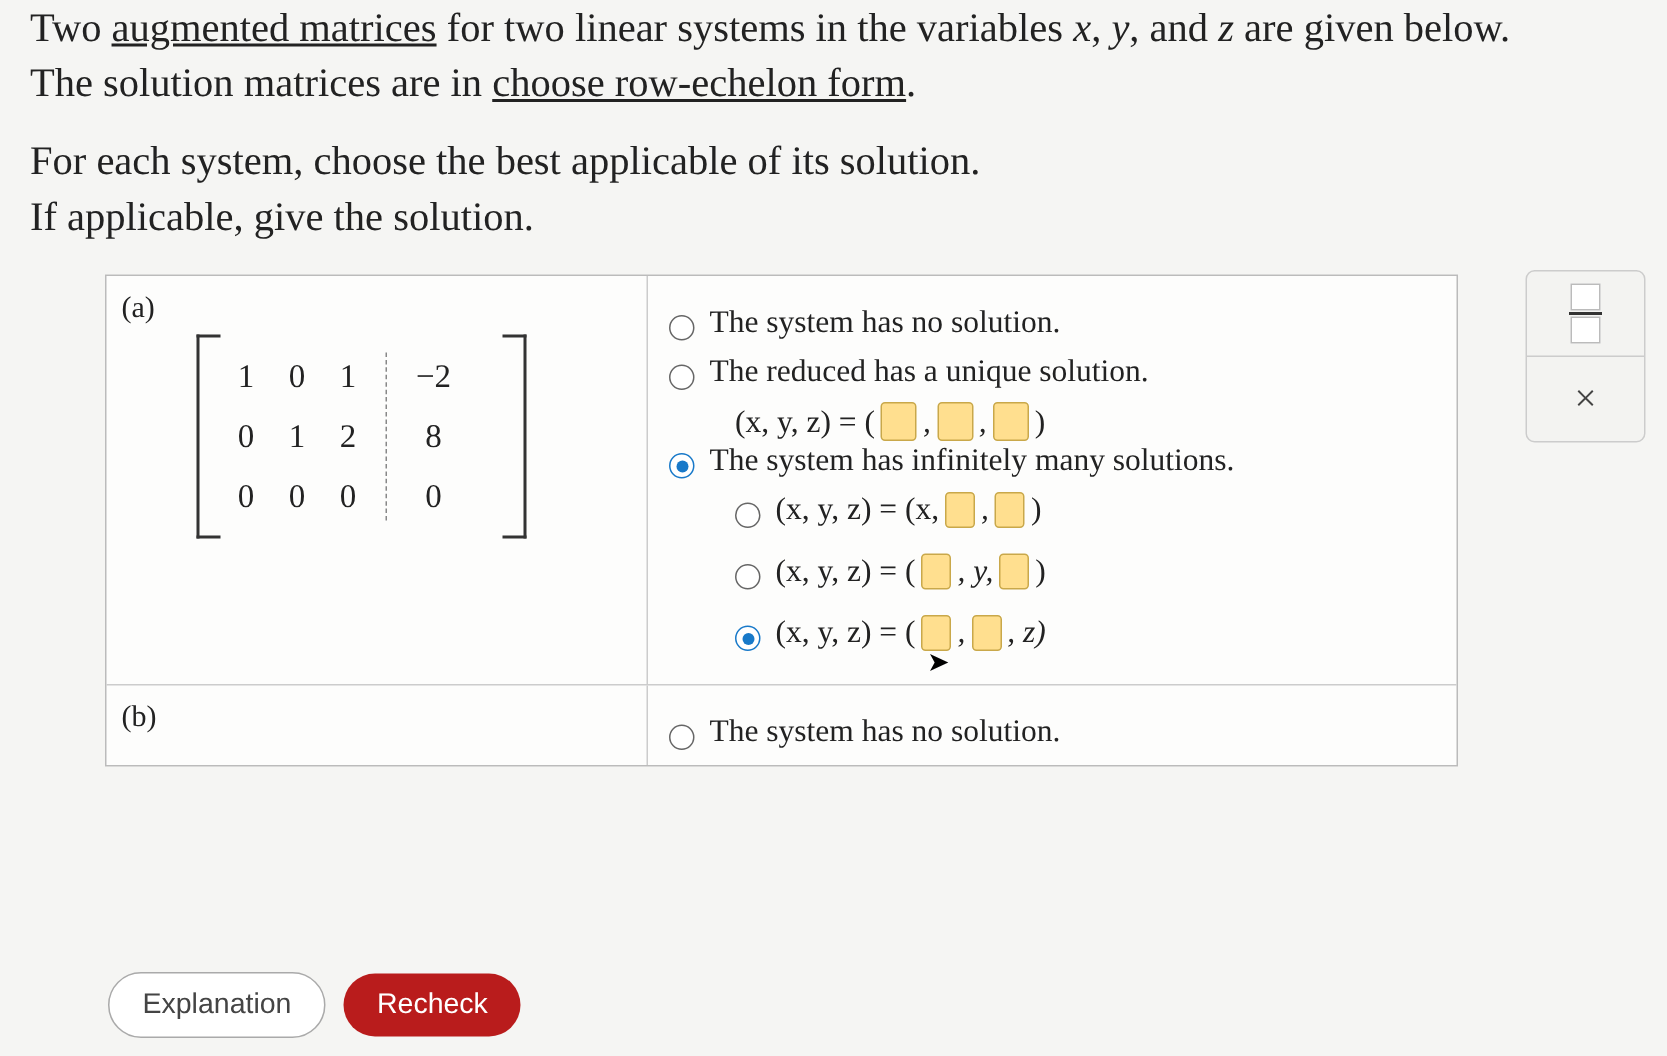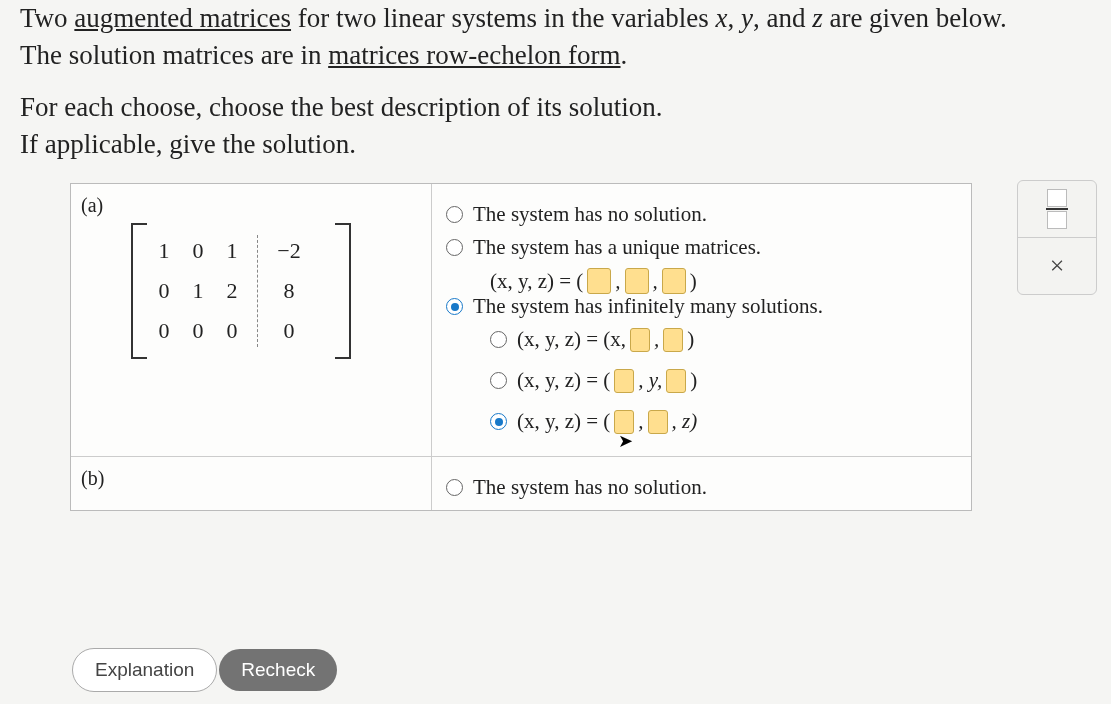--- a/index.html
+++ b/index.html
@@ -78,21 +78,21 @@
     line-height: 40px;
     font-size: 22px;
   }
   .divider {
     width: 0;
     border-left: 1.5px dashed #888;
     margin: 4px 8px;
   }
   .opt-line {
     display: flex;
-    align-items: center;
+    align-items: flex-end;
     gap: 10px;
     margin: 8px 0;
   }
   .radio-circle {
     width: 15px; height: 15px;
     border: 1.5px solid #666;
     border-radius: 50%;
     flex-shrink: 0;
     display: inline-flex;
     align-items: center;
@@ -157,57 +157,57 @@
     margin: 1px 0;
   }
   .frac .bar { width: 22px; border-top: 2px solid #333; }
   .xmark { font-size: 26px; }
 
   
   .btnbar {
     position: absolute;
     left: 72px; bottom: 12px;
     display: flex;
-    gap: 2px;
+    gap: 12px;
     align-items: center;
   }
   .btn {
     padding: 10px 22px;
     border-radius: 26px;
     font-size: 19px;
     font-family: Arial, sans-serif;
   }
   .btn.outline {
     border: 1px solid #aaa;
     background: #fff;
     color: #444;
   }
   .btn.primary {
-    background: #737373;
+    background: #b91c1c;
     color: #fff;
   }
 
   .cursor {
     position: absolute;
     font-size: 18px;
     color: #000;
   }
 </style>
 </head>
 <body>
 
 <div class="top-text">
   <span>
     <span>Two </span><span class="underline">augmented matrices</span><span> for two linear systems in the variables </span><span class="italic">x</span><span>, </span><span class="italic">y</span><span>, and </span><span class="italic">z</span><span> are given below.</span>
   </span><br>
   <span>
-    <span>The solution matrices are in </span><span class="underline">matrices row-echelon form</span><span>.</span>
+    <span>The solution matrices are in </span><span class="underline">choose row-echelon form</span><span>.</span>
   </span>
   <div style="height:14px"></div>
-  <span>For each choose, choose the best description of its solution.</span><br>
+  <span>For each system, choose the best applicable of its solution.</span><br>
   <span>If applicable, give the solution.</span>
 </div>
 
 <div class="main-box">
 
   <div class="row-ab">
     <div class="cell-left">
       <div class="part-label">(a)</div>
 
       <div class="matrix">
@@ -241,21 +241,21 @@
 
     <div class="cell-right">
 
       <div class="opt-line">
         <span class="radio-circle"></span>
         <span>The system has no solution.</span>
       </div>
 
       <div class="opt-line">
         <span class="radio-circle"></span>
-        <span>The system has a unique matrices.</span>
+        <span>The reduced has a unique solution.</span>
       </div>
       <div class="sub-indent">
         <span class="eq">
           <span class="group-paren">(x, y, z) = (</span>
           <span class="slot wide"></span>
             <span>, </span>
           <span class="slot wide"></span>
             <span>, </span>
           <span class="slot wide"></span>
           <span class="group-paren">)</span>

